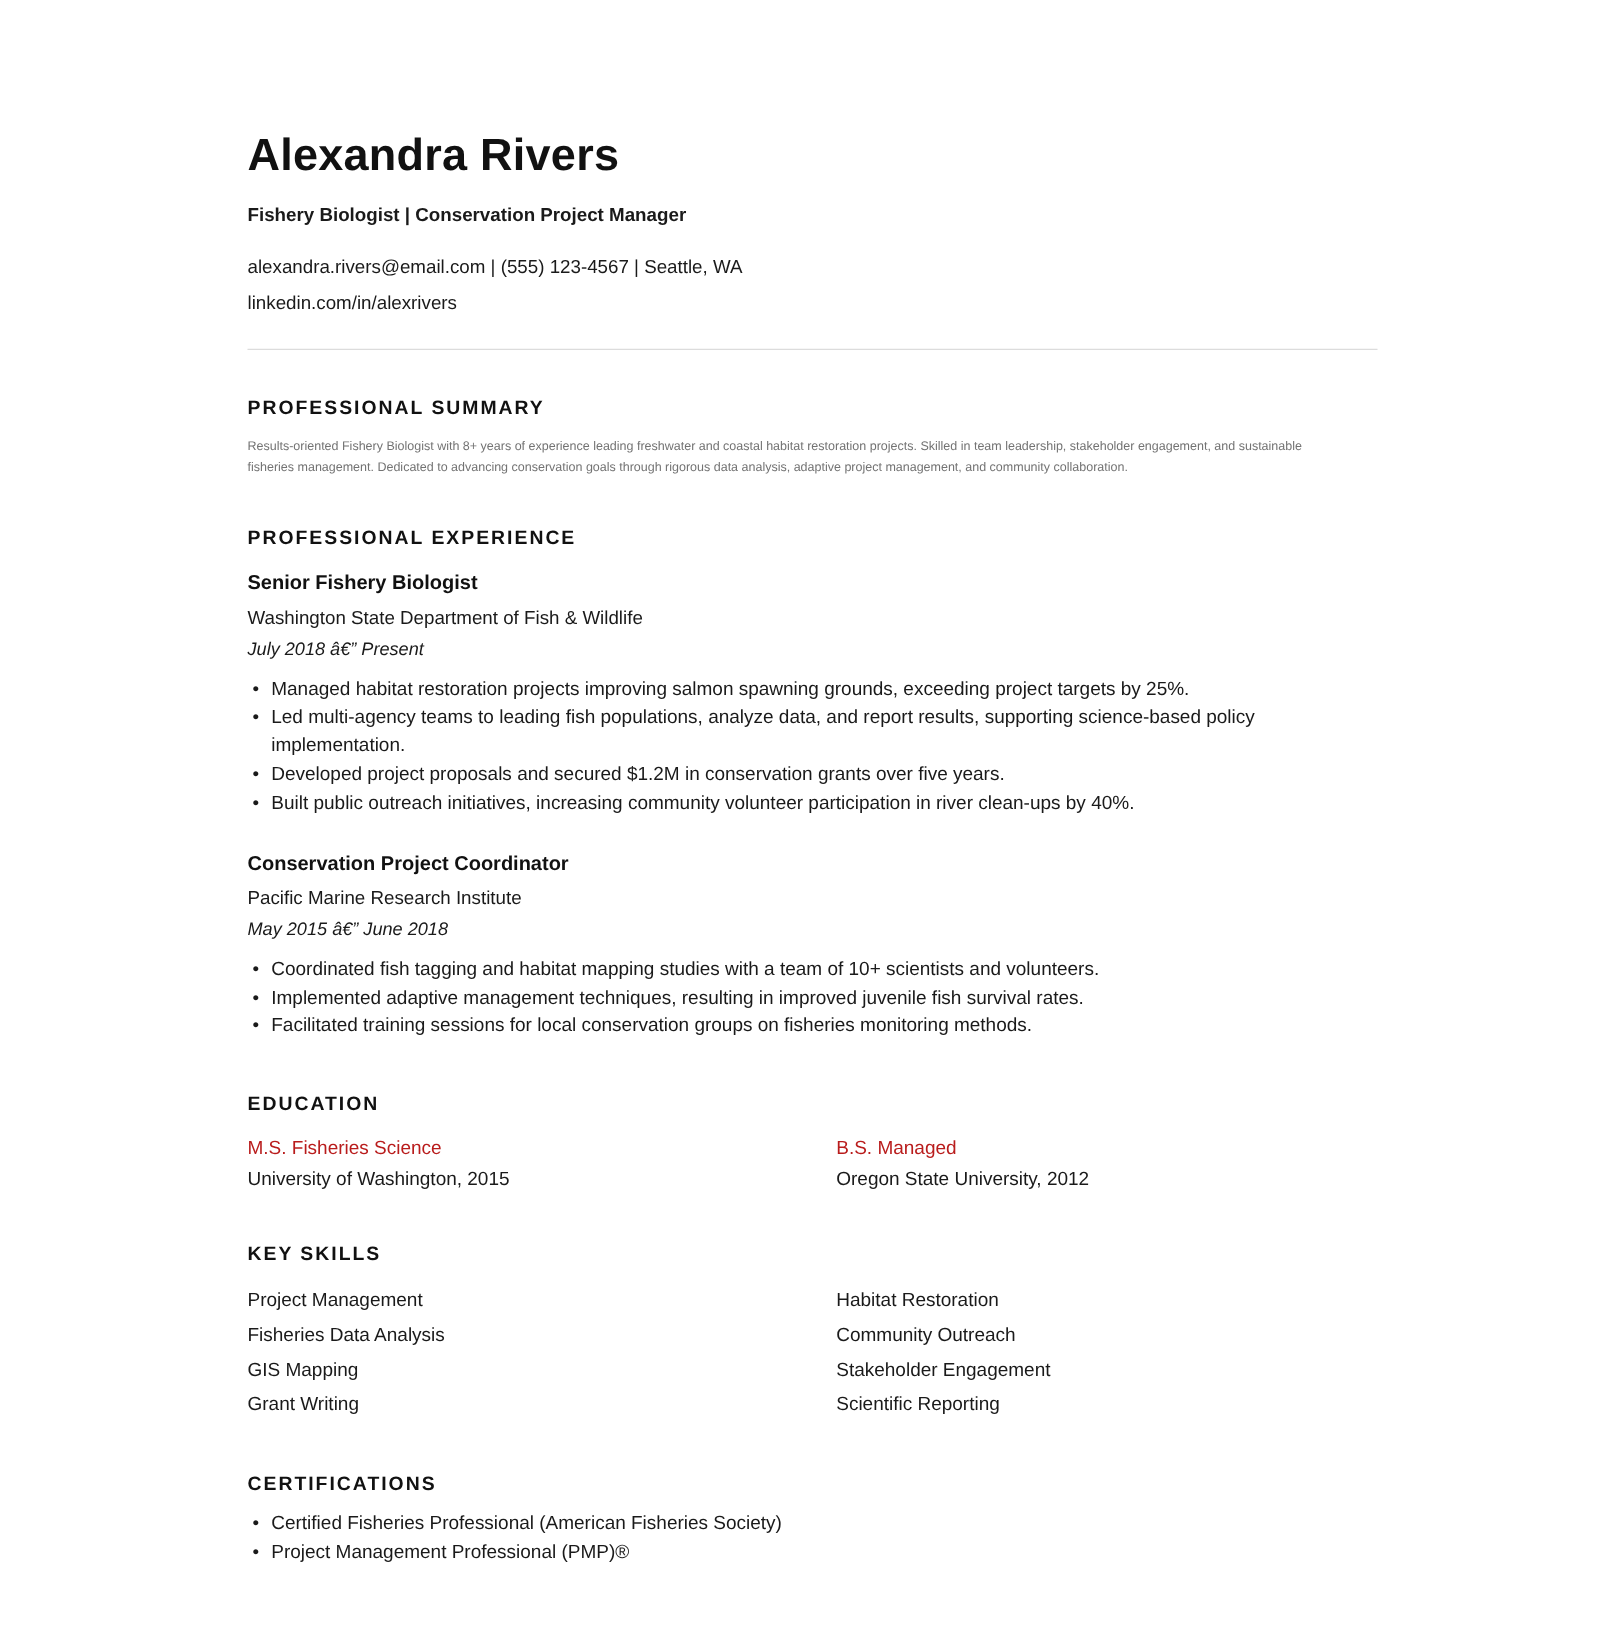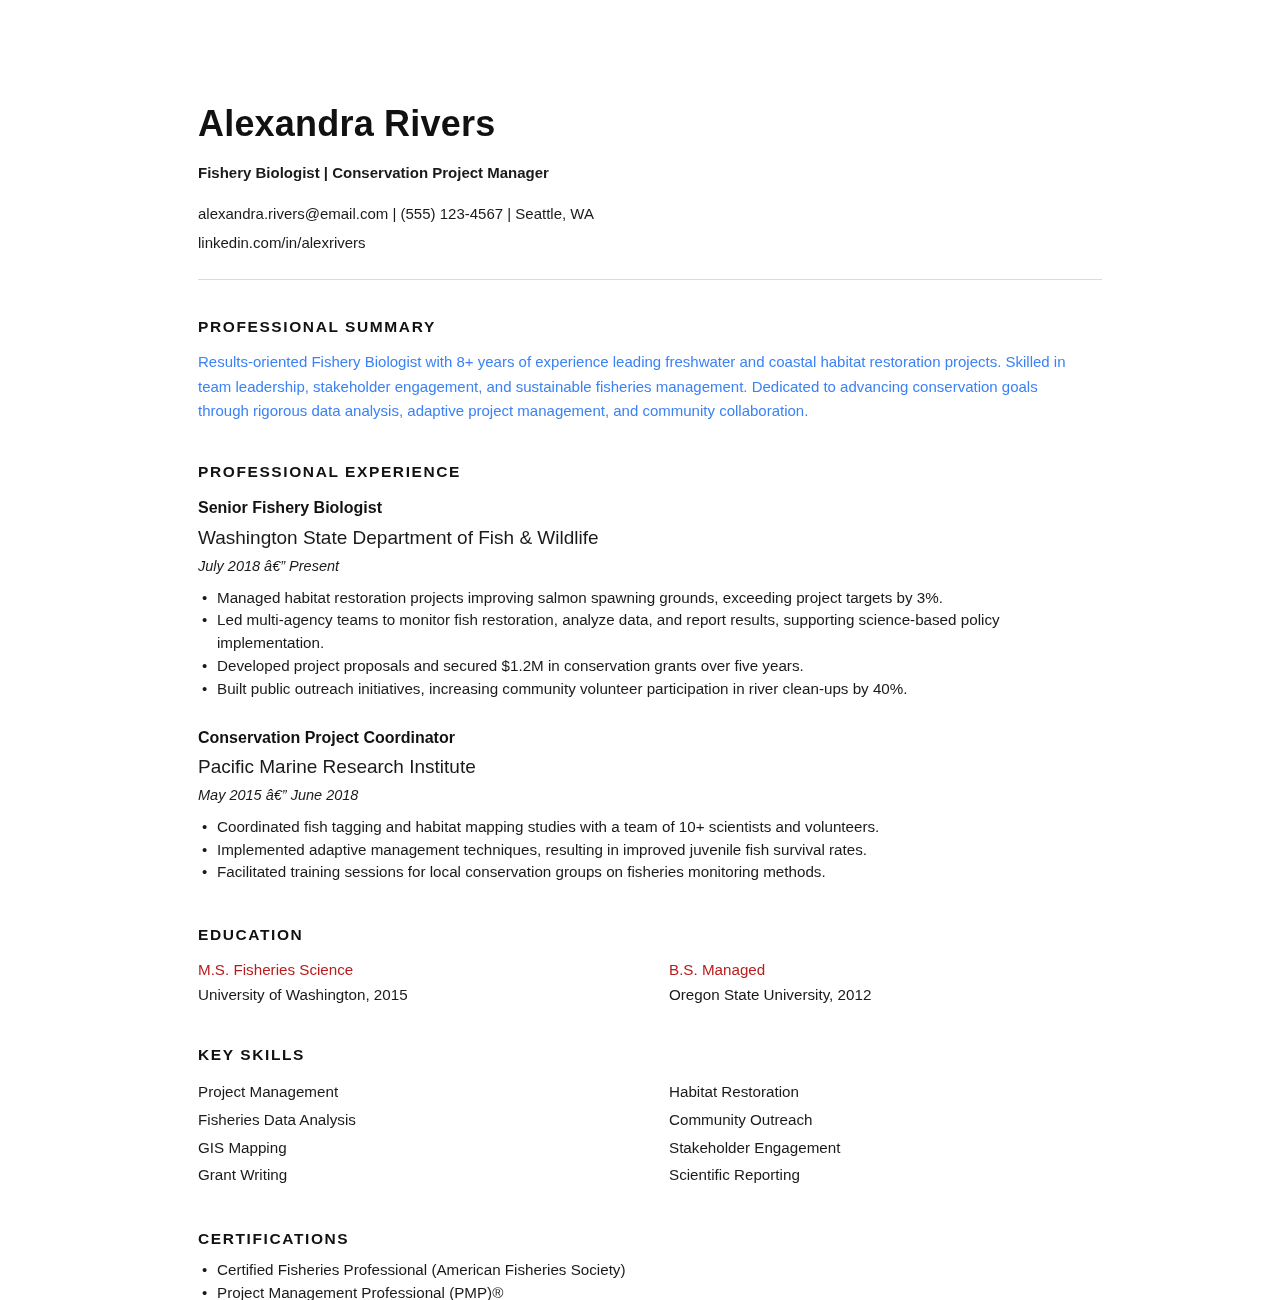--- a/index.html
+++ b/index.html
@@ -75,41 +75,41 @@
     margin: 0;
     line-height: 1.2;
   }
   .sec-summary      { padding-top: 30px; }
   .sec-experience   { padding-top: 39px; }
   .sec-education    { padding-top: 42px; }
   .sec-skills       { padding-top: 40px; }
   .sec-certs        { padding-top: 38px; }
 
   .summary-text {
-    font-size: 15px;
+    font-size: 10px;
     line-height: 1.63;
-    color: #3b82f6;
+    color: #737373;
     margin: 0;
     padding-top: 14px;
     width: 870px;
   }
 
   
   .job { margin: 0; }
   .job.first  { padding-top: 17px; }
   .job.second { padding-top: 27px; }
   .job-title {
     font-size: 16px;
     font-weight: bold;
     color: #111111;
     margin: 0;
     line-height: 1.3;
   }
   .job-org {
-    font-size: 19px;
+    font-size: 15px;
     font-weight: normal;
     color: #1a1a1a;
     margin: 0;
     padding-top: 7px;
     line-height: 1.3;
   }
   .job-dates {
     font-size: 14.5px;
     font-style: italic;
     color: #1a1a1a;
@@ -196,22 +196,22 @@
     </div>
 
     <div class="section sec-experience">
       <div class="section-heading">PROFESSIONAL EXPERIENCE</div>
 
       <div class="job first">
         <div class="job-title">Senior Fishery Biologist</div>
         <div class="job-org">Washington State Department of Fish &amp; Wildlife</div>
         <div class="job-dates">July 2018 â€” Present</div>
         <ul class="bullets">
-          <li>Managed habitat restoration projects improving salmon spawning grounds, exceeding project targets by 3%.</li>
-          <li>Led multi-agency teams to monitor fish restoration, analyze data, and report results, supporting science-based policy implementation.</li>
+          <li>Managed habitat restoration projects improving salmon spawning grounds, exceeding project targets by 25%.</li>
+          <li>Led multi-agency teams to leading fish populations, analyze data, and report results, supporting science-based policy implementation.</li>
           <li>Developed project proposals and secured $1.2M in conservation grants over five years.</li>
           <li>Built public outreach initiatives, increasing community volunteer participation in river clean-ups by 40%.</li>
         </ul>
       </div>
 
       <div class="job second">
         <div class="job-title">Conservation Project Coordinator</div>
         <div class="job-org">Pacific Marine Research Institute</div>
         <div class="job-dates">May 2015 â€” June 2018</div>
         <ul class="bullets">

